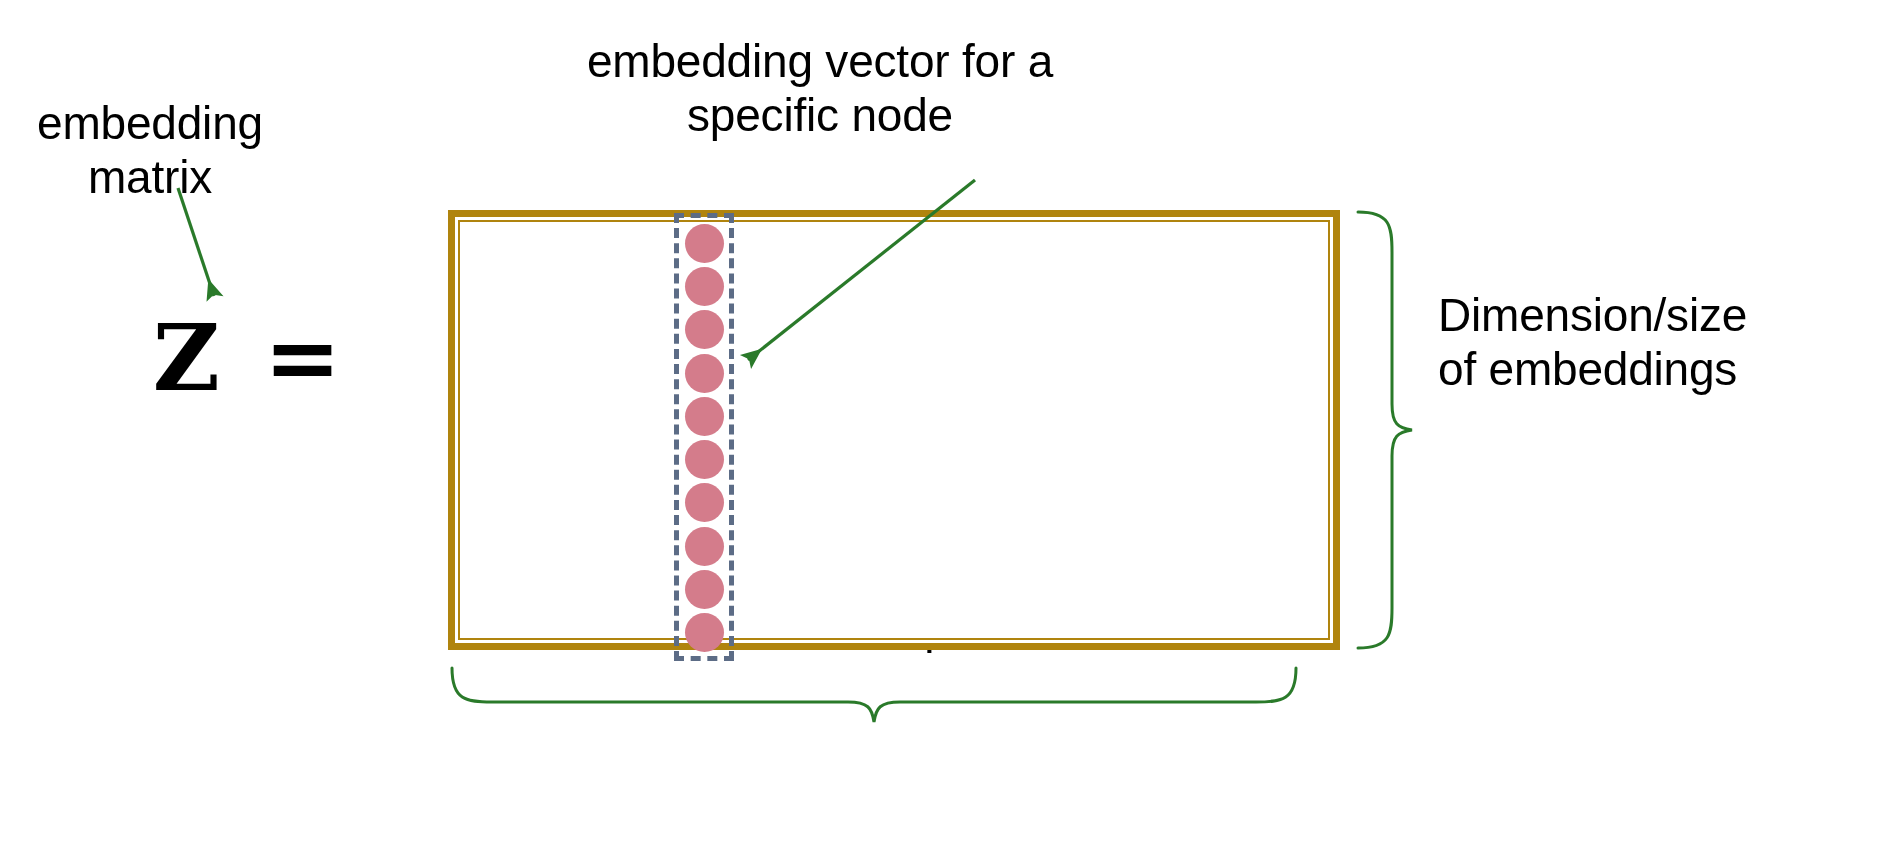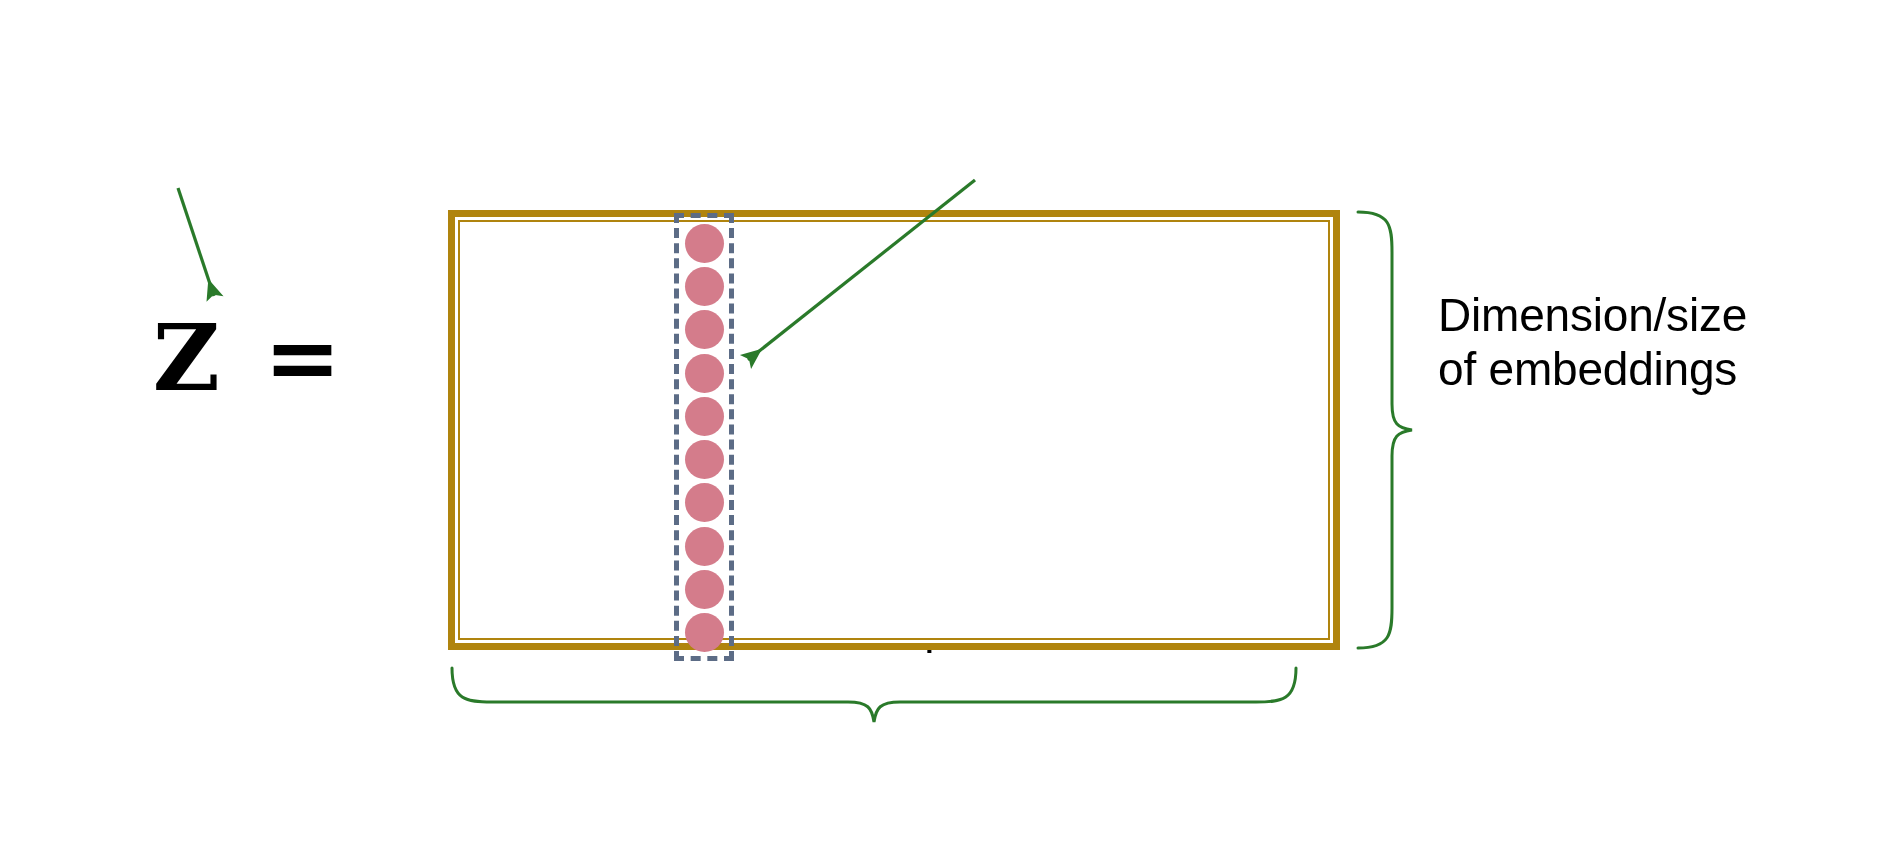--- a/index.html
+++ b/index.html
@@ -136,21 +136,25 @@
     height: 850px;
     pointer-events: none;
     z-index: 6;
   }
 </style>
 </head>
 <body>
 
 <div id="stage">
 
-
+  <div class="label" id="lbl-embedding-matrix">embedding
+matrix</div>
+
+  <div class="label" id="lbl-embedding-vector">embedding vector for a
+specific node</div>
 
   <div class="label" id="lbl-dimension">Dimension/size
 of embeddings</div>
 
   <div class="label" id="lbl-one-column">one column per node</div>
 
   <div id="formula-z">Z =</div>
 
   <div id="matrix-rect">
     <div id="matrix-rect-inner"></div>

